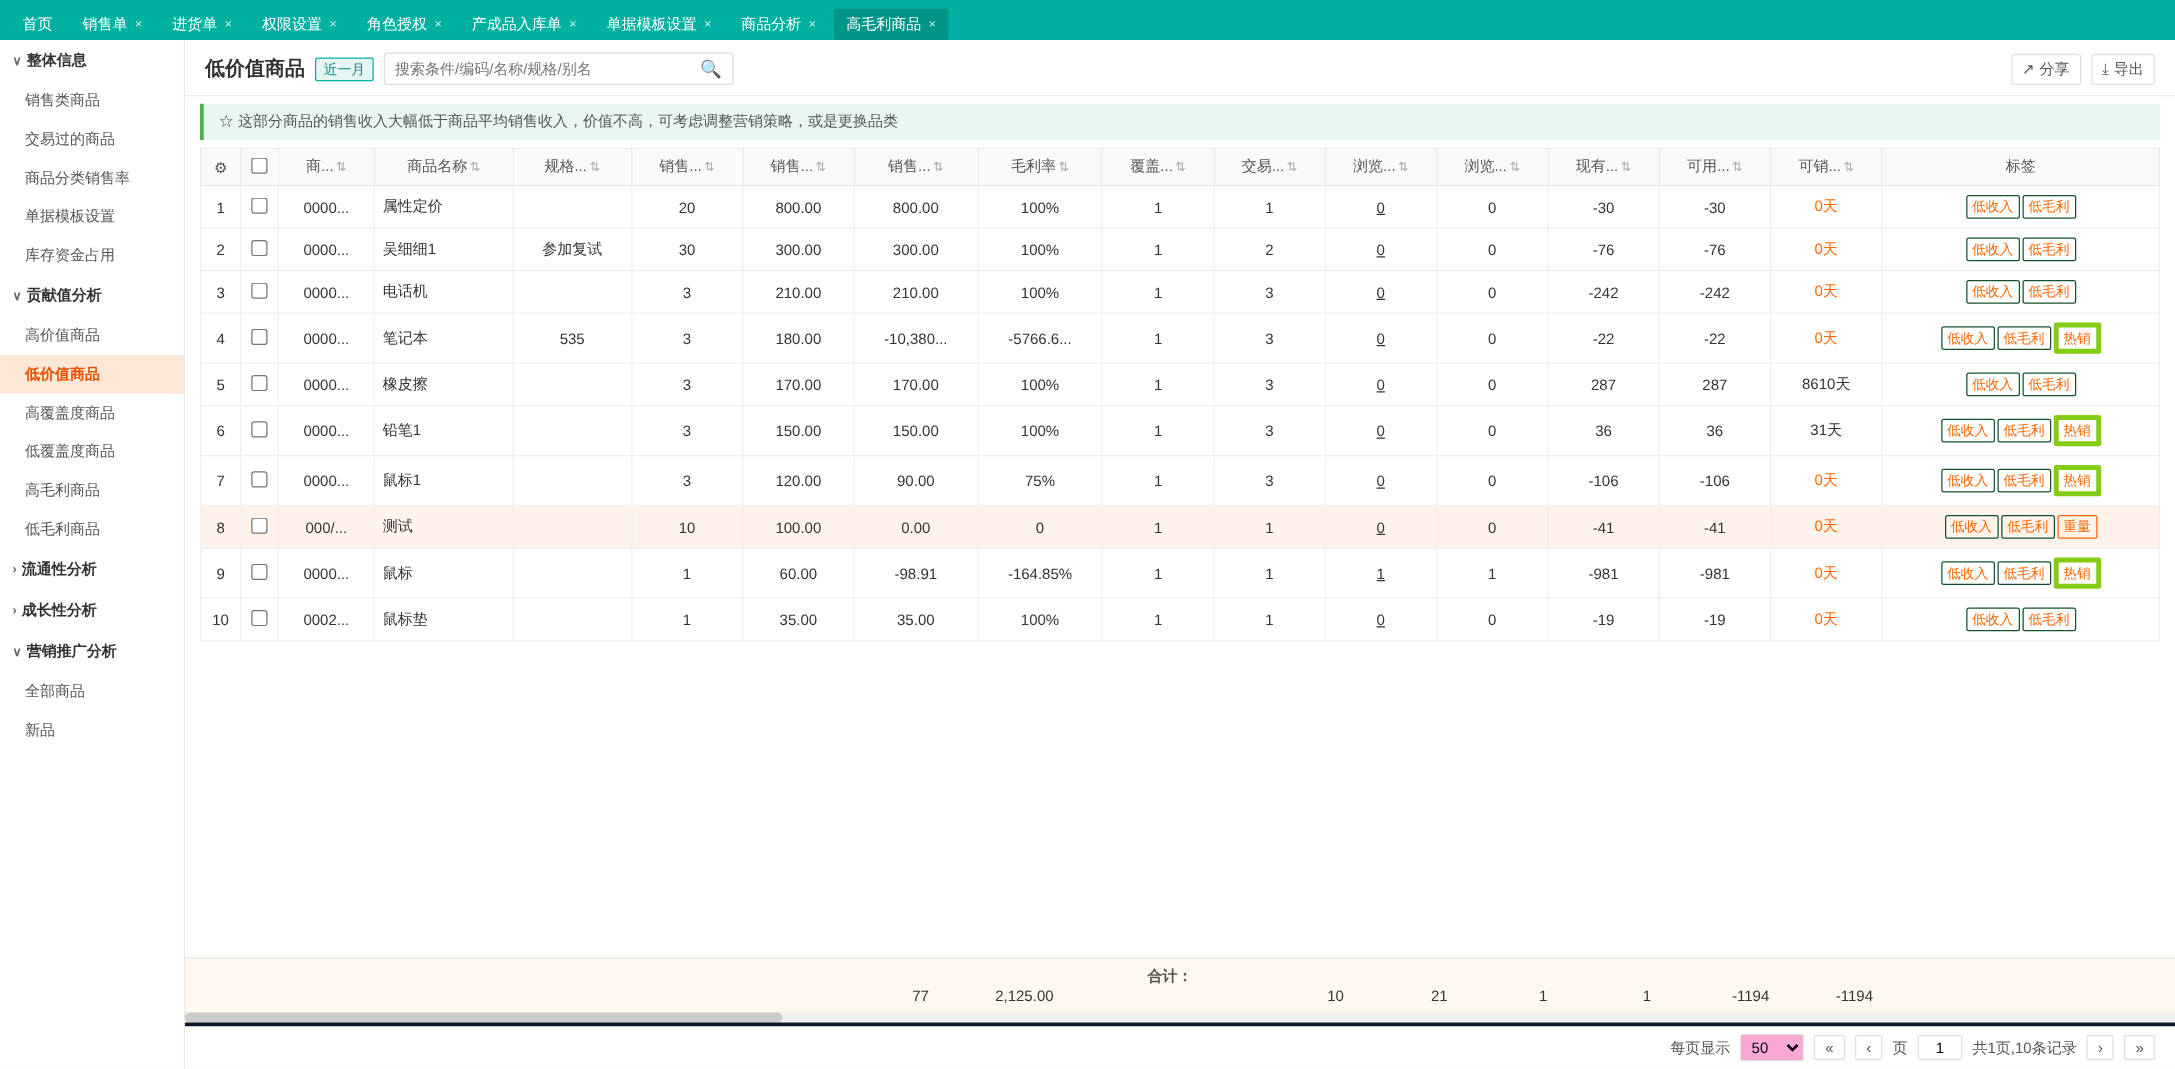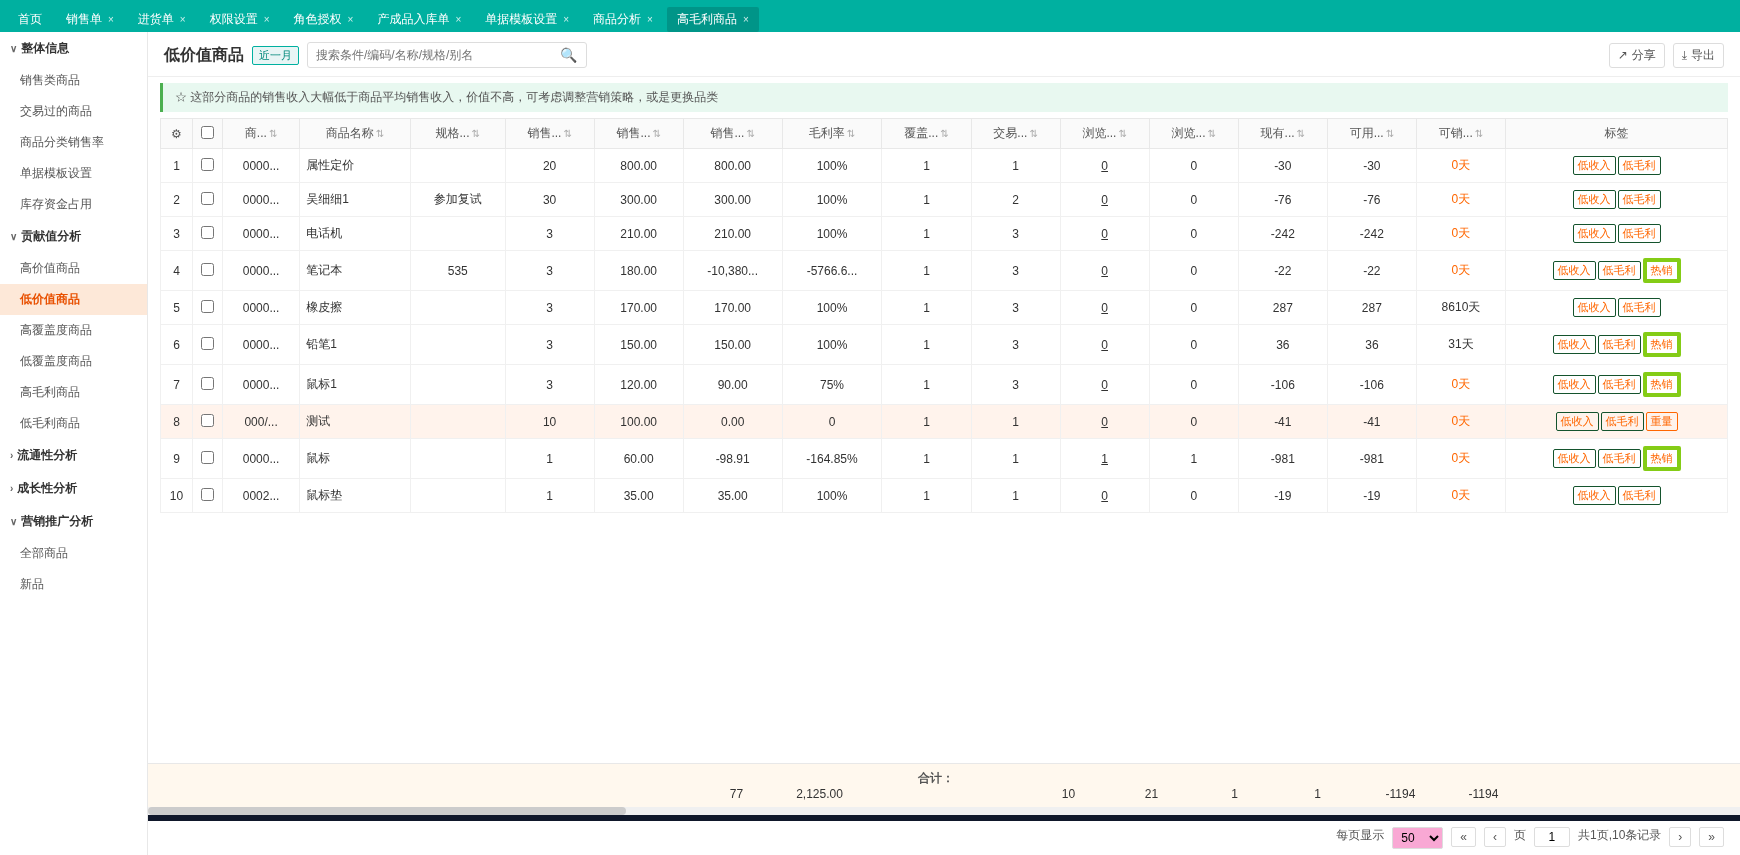--- a/index.html
+++ b/index.html
@@ -226,24 +226,24 @@
     .footer-cell {
       min-width: 70px;
       text-align: center;
       color: #333;
       padding: 0 6px;
     }
 
     
     .pagination {
       display: flex;
-      align-items: flex-start;
+      align-items: center;
       justify-content: flex-end;
       padding: 6px 16px;
-      border-top: 6px solid #0f172a;
+      border-top: 3px solid #0f172a;
       flex-shrink: 0;
       gap: 8px;
       color: #555;
     }
     .pagination-select {
       border: 1px solid #ddd;
       border-radius: 2px;
       padding: 2px 4px;
       font-size: 12px;
       background: #f9a8d4;

